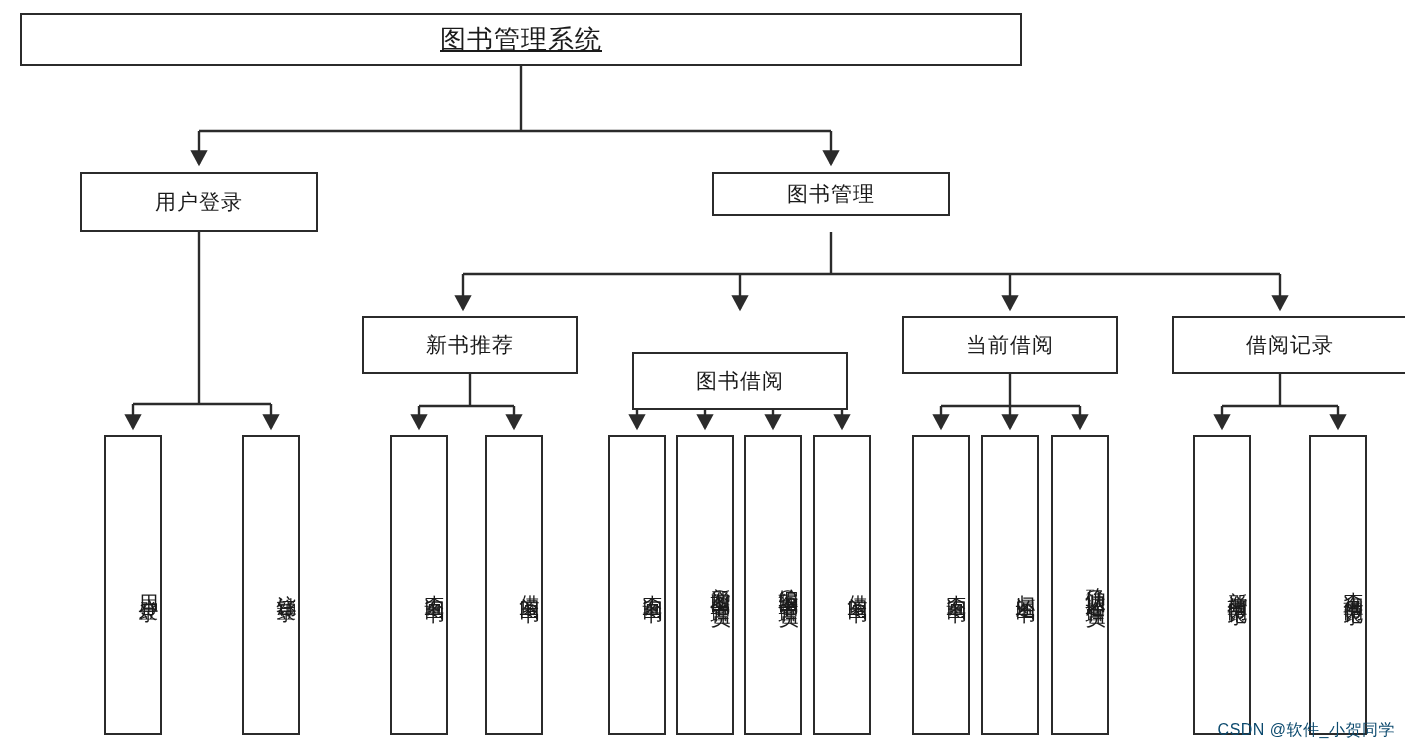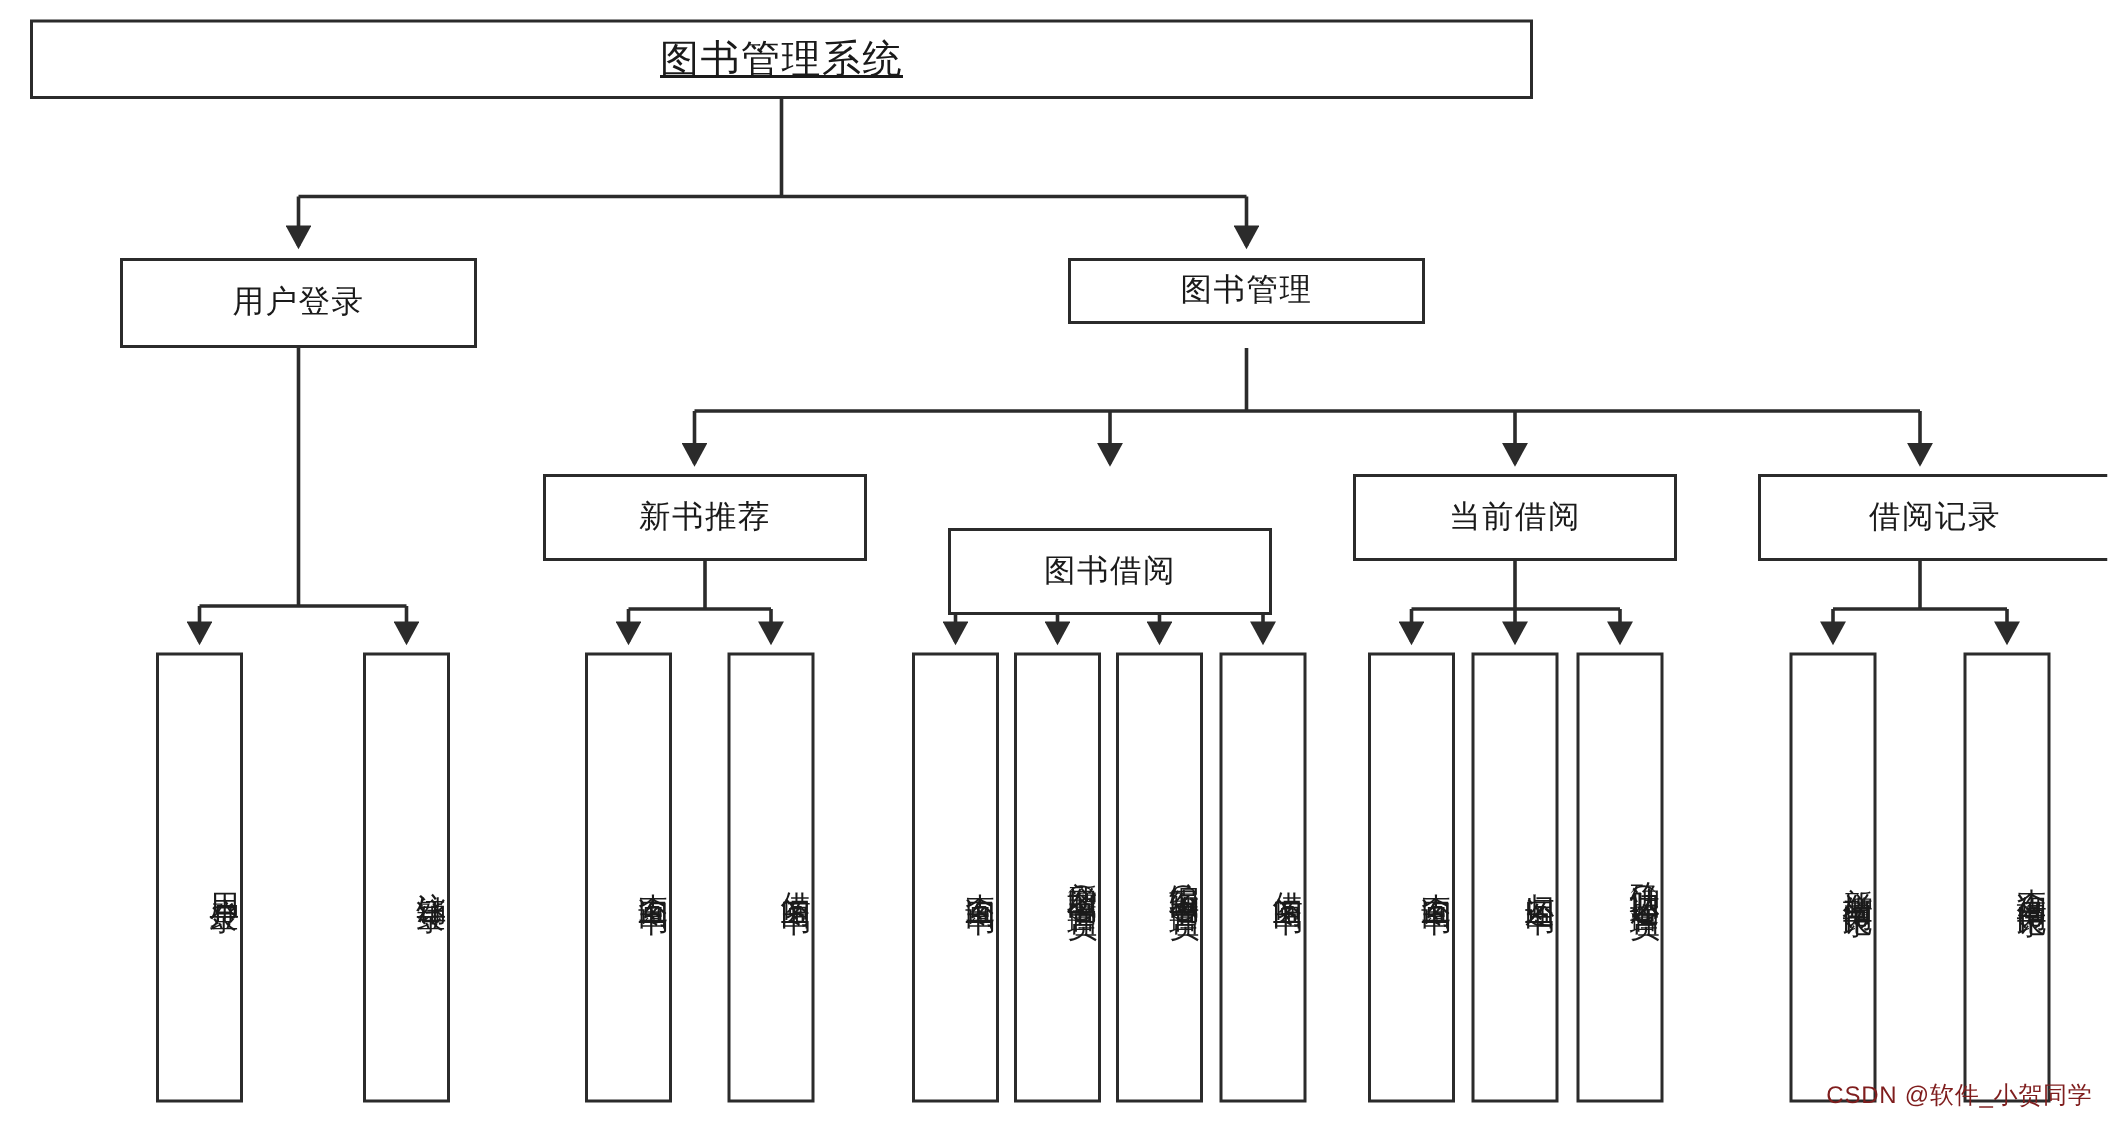--- a/index.html
+++ b/index.html
@@ -59,21 +59,21 @@
   .lk {
     stroke: #2b2b2b;
     stroke-width: 2.4;
     fill: none;
   }
   .watermark {
     position: absolute;
     right: 10px;
     bottom: 6px;
     font-size: 16px;
-    color: #7f1d1d;
+    color: #0c4a6e;
     letter-spacing: 0.5px;
     white-space: nowrap;
   }
 </style>
 </head>
 <body>
 
 <div id="canvas">
 
   <svg id="links" viewBox="0 0 1405 747">

